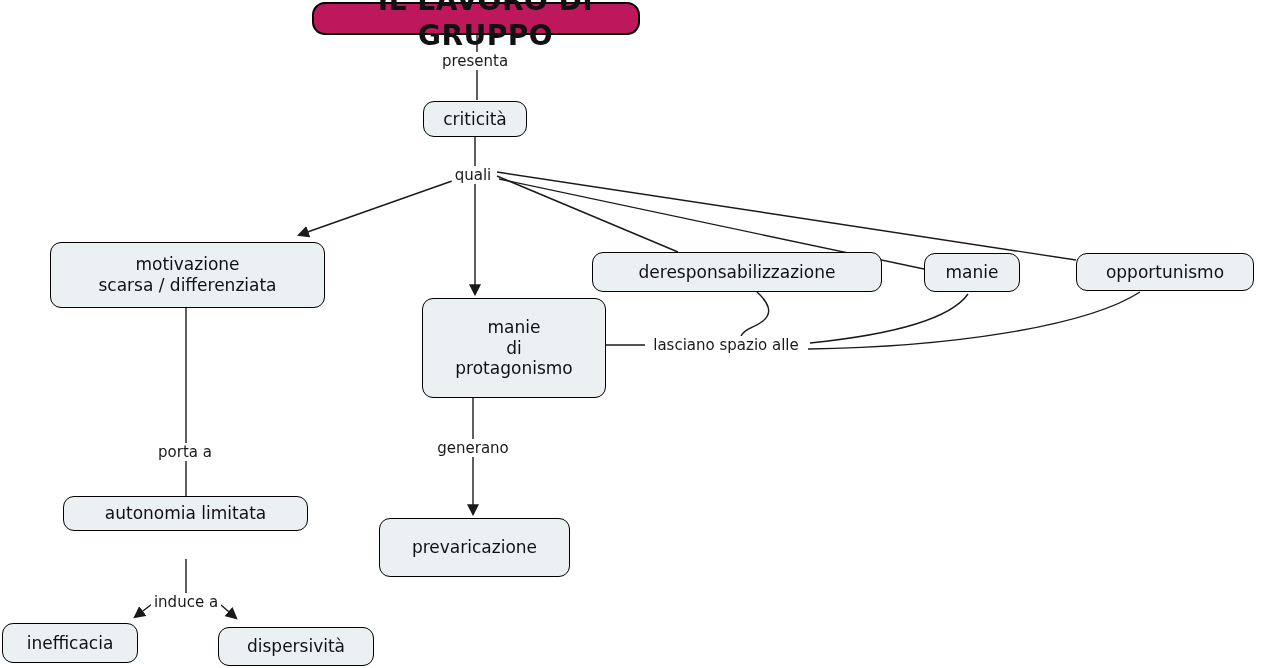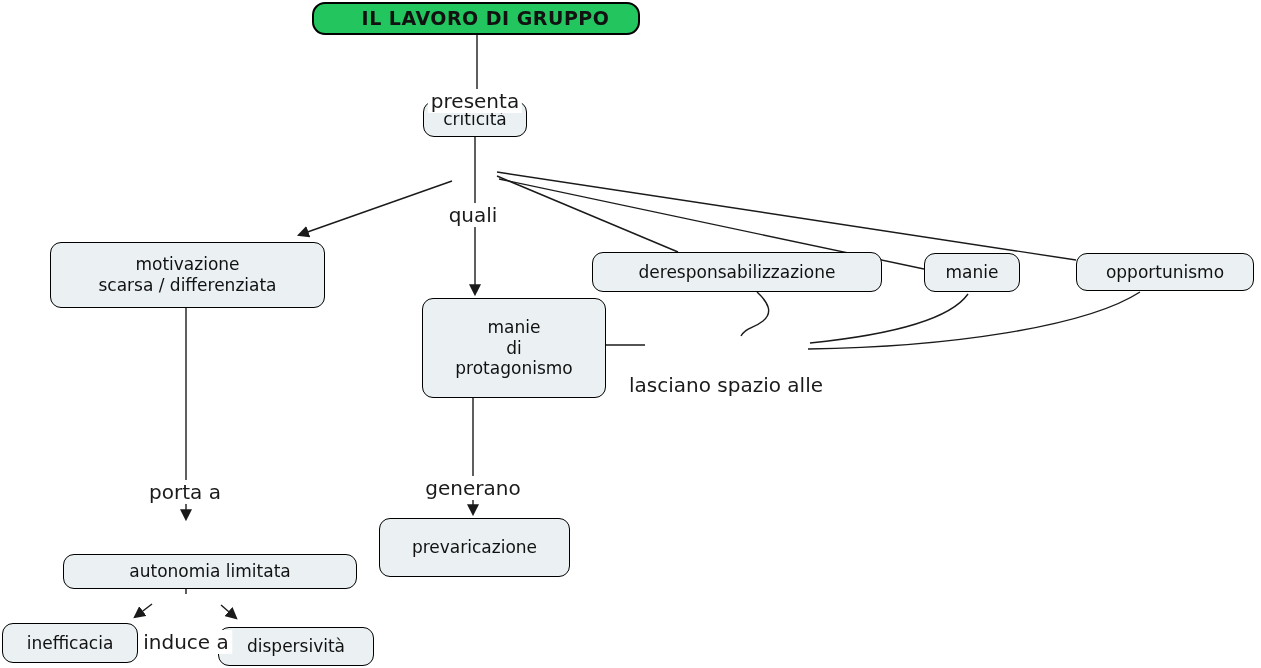--- a/index.html
+++ b/index.html
@@ -17,36 +17,35 @@
     display:flex;align-items:center;justify-content:center;
     background:#ebf1f3;
     border:1.6px solid #000000;
     border-radius:11px;
     font-size:17px;color:#111111;
     text-align:center;line-height:1.22;
     white-space:pre-line;
     padding:0 6px;
   }
   .node.root{
-    background:#22c55e;
+    background:#be185d;
     border-width:2.4px;
     border-radius:13px;
     font-weight:bold;
-    font-size:19px;
+    font-size:28px;
     letter-spacing:0.5px;
     padding-left:25px;
   }
   .link-label{
     position:absolute;z-index:3;
     transform:translate(-50%,-50%);
     background:#ffffff;
-    font-size:20px;color:#1a1a1a;
+    font-size:15px;color:#1a1a1a;
     padding:0 3px;
     white-space:nowrap;
-    margin-top:40px;
   }
 </style>
 </head>
 <body>
 
 <div id="canvas">
 
   <svg id="edges" width="1261" height="668" viewBox="0 0 1261 668" xmlns="http://www.w3.org/2000/svg">
     <defs>
       <marker id="ah" viewBox="0 0 10 10" refX="8.2" refY="5" markerWidth="8.6" markerHeight="8.6" orient="auto-start-reverse">
@@ -97,21 +96,21 @@
   <div class="node" style="left:592px;top:252px;width:290px;height:40px;">deresponsabilizzazione</div>
 
   <div class="node" style="left:924px;top:253px;width:96px;height:39px;">manie</div>
 
   <div class="node" style="left:1076px;top:253px;width:178px;height:38px;text-align:center;">opportunismo</div>
 
   <div class="node" style="left:383px;top:298px;width:184px;height:100px;margin-left:39px;">manie
 di
 protagonismo</div>
 
-  <div class="node" style="left:63px;top:554px;width:294px;height:35px;text-align:right;">autonomia limitata</div>
+  <div class="node" style="left:63px;top:496px;width:245px;height:35px;text-align:right;">autonomia limitata</div>
 
   <div class="node" style="left:379px;top:518px;width:191px;height:59px;">prevaricazione</div>
 
   <div class="node" style="left:2px;top:623px;width:136px;height:40px;">inefficacia</div>
 
   <div class="node" style="left:218px;top:627px;width:156px;height:39px;">dispersività</div>
 
   <div class="link-label" style="left:475px;top:61px;">presenta</div>
 
   <div class="link-label" style="left:473px;top:175px;">quali</div>

